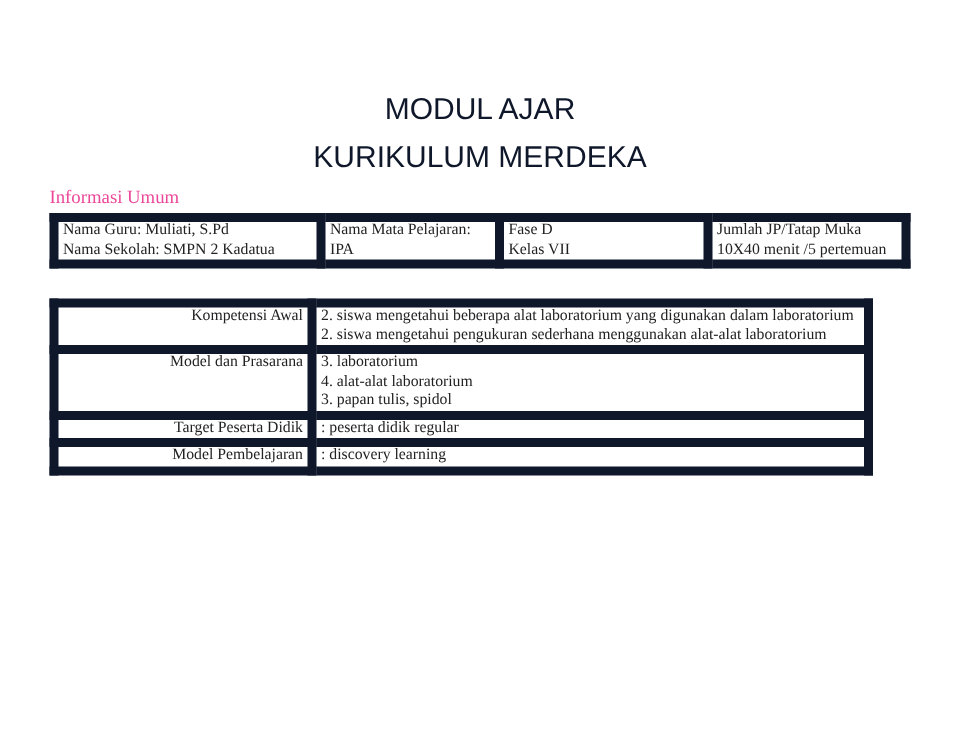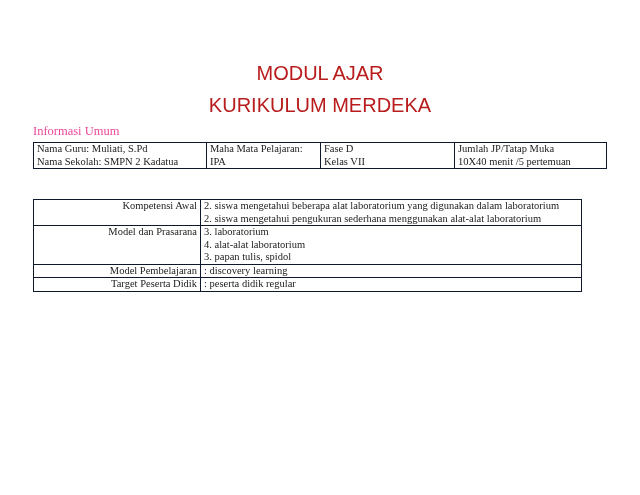--- a/index.html
+++ b/index.html
@@ -1,32 +1,32 @@
 <!DOCTYPE html>
 <html><head>
   <meta charset="utf-8">
   <style>
     html, body { margin: 0; padding: 0; background: #ffffff; }
     body { width: 640px; height: 495px; position: relative; overflow: hidden; }
     .title {
       position: absolute; left: 0; width: 640px; text-align: center;
-      font-family: "Liberation Sans", sans-serif; color: #b91c1c;
+      font-family: "Liberation Sans", sans-serif; color: #0f172a;
       font-size: 20px; line-height: 22px;
     }
     .title.t1 { top: 62px; }
     .title.t2 { top: 94px; }
     .section-label {
       position: absolute; left: 33px; top: 124px;
       font-family: "Liberation Serif", serif; font-size: 12.5px; color: #ec4899;
     }
     table {
       position: absolute; border-collapse: collapse;
       font-family: "Liberation Serif", serif; font-size: 10.5px; color: #222;
     }
-    td { border: 1px solid #0f172a; padding: 0 3px; vertical-align: top; line-height: 12.5px; }
+    td { border: 6px solid #0f172a; padding: 0 3px; vertical-align: top; line-height: 12.5px; }
     #info-table { left: 33px; top: 142px; width: 574px; }
     #info-table td.center { }
     #detail-table { left: 33px; top: 199px; width: 549px; padding-left: 48px; }
     #detail-table td.label { text-align: right; width: 160px; white-space: nowrap; }
     .line { display: block; white-space: nowrap; }
   </style>
 </head>
 <body>
 
 <div class="title t1">MODUL AJAR</div>
@@ -35,21 +35,21 @@
 <div class="section-label">Informasi Umum</div>
 
 <table id="info-table">
   <tbody>
       <tr>
     <td style="width:166px">
       <span class="line">Nama Guru: Muliati, S.Pd</span>
       <span class="line">Nama Sekolah: SMPN 2 Kadatua</span>
     </td>
     <td style="width:107px">
-      <span class="line">Maha Mata Pelajaran:</span>
+      <span class="line">Nama Mata Pelajaran:</span>
       <span class="line">IPA</span>
     </td>
     <td class="center" style="width:127px">
       <span class="line">Fase D</span>
       <span class="line">Kelas VII</span>
     </td>
     <td class="center">
       <span class="line">Jumlah JP/Tatap Muka</span>
       <span class="line">10X40 menit /5 pertemuan</span>
     </td>
@@ -68,25 +68,25 @@
   </tr>
   <tr>
     <td class="label">Model dan Prasarana</td>
     <td>
       <span class="line">3. laboratorium</span>
       <span class="line">4. alat-alat laboratorium</span>
       <span class="line">3. papan tulis, spidol</span>
     </td>
   </tr>
   <tr>
+    <td class="label">Target Peserta Didik</td>
+    <td>
+      <span class="line">: peserta didik regular</span>
+    </td>
+  </tr>
+  <tr>
     <td class="label">Model Pembelajaran</td>
     <td>
       <span class="line">: discovery learning</span>
-    </td>
-  </tr>
-  <tr>
-    <td class="label">Target Peserta Didik</td>
-    <td>
-      <span class="line">: peserta didik regular</span>
     </td>
   </tr>
 </tbody>
   </table>
 
 </body></html>

